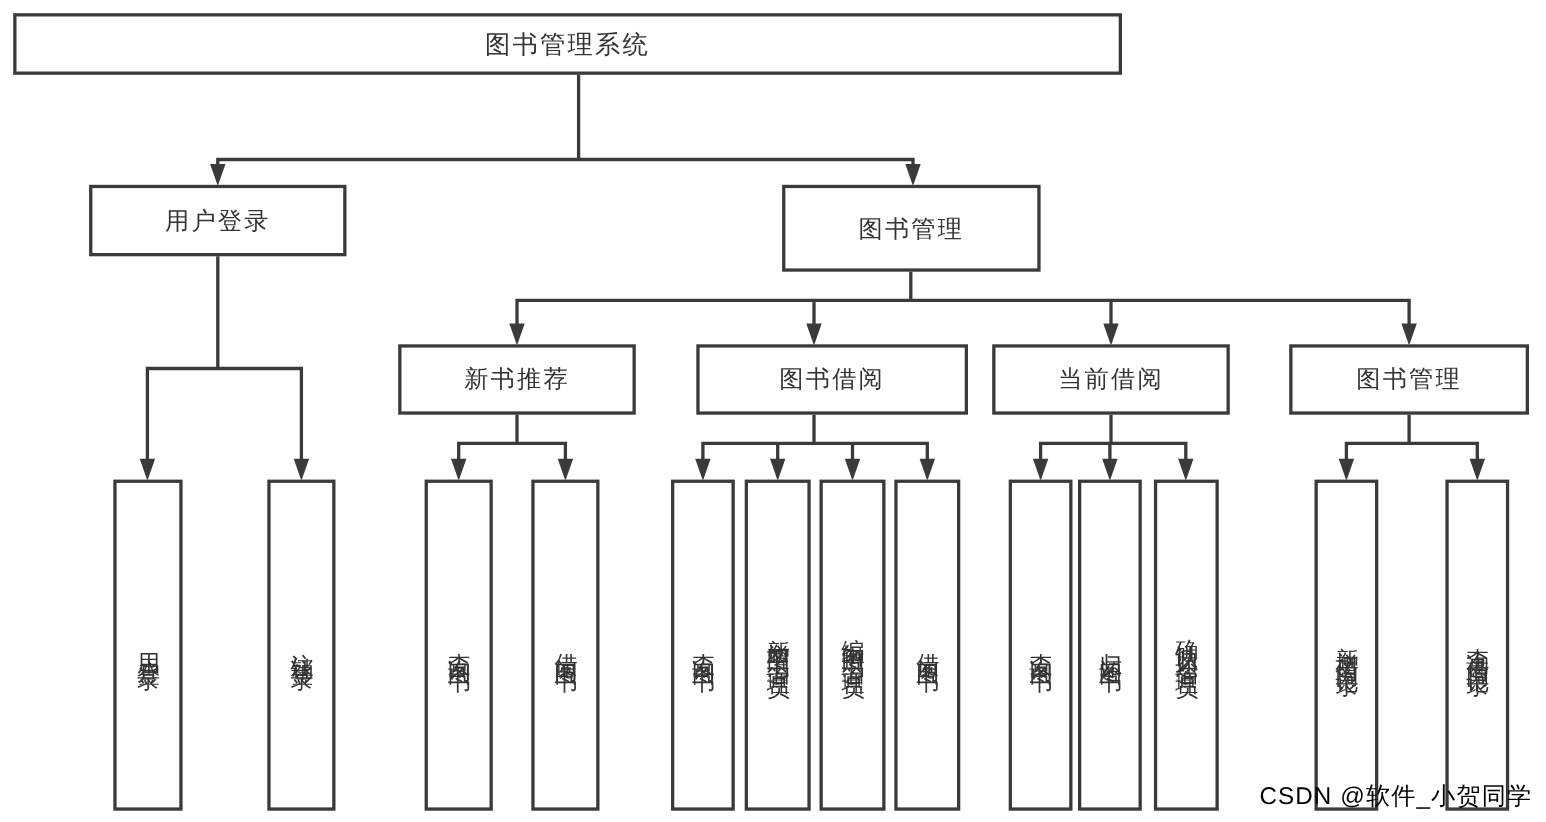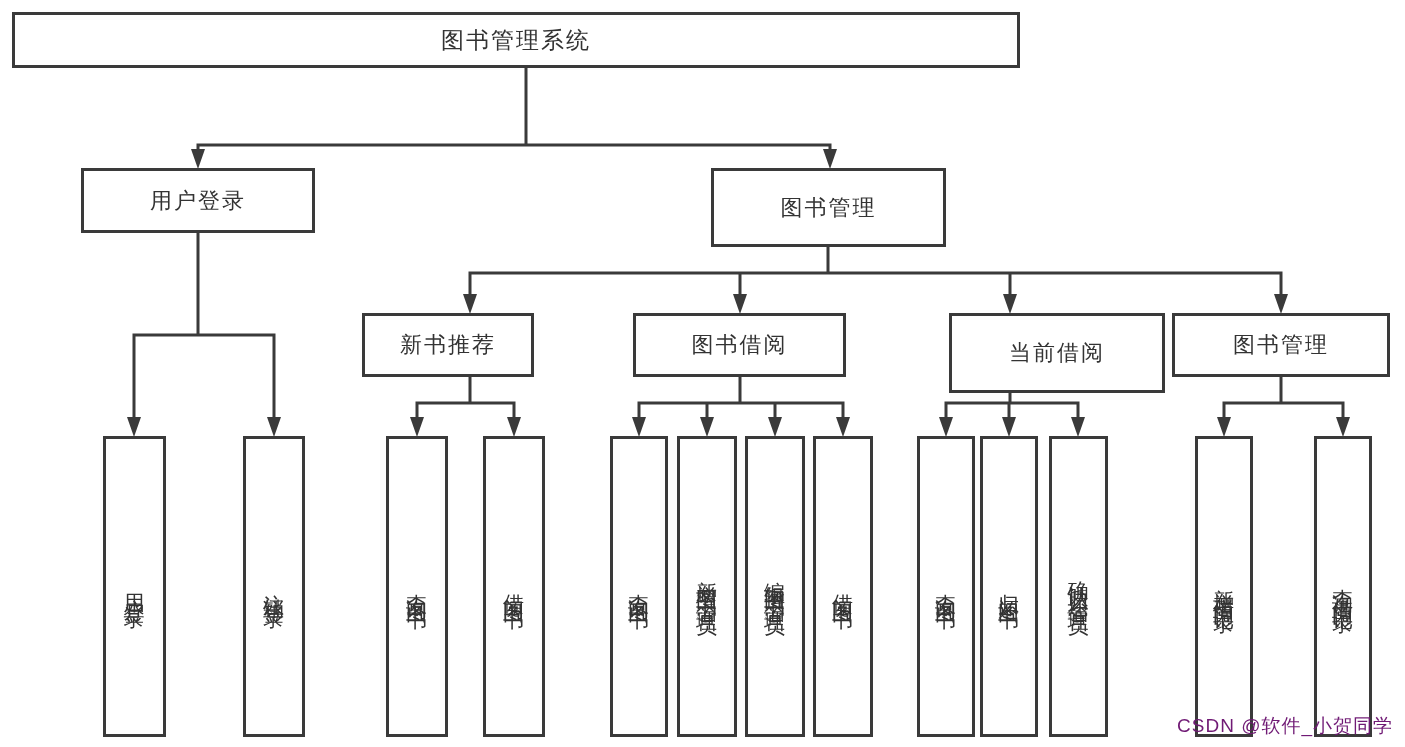--- a/index.html
+++ b/index.html
@@ -35,22 +35,22 @@
     font-size:21px;
     letter-spacing:5px;
     line-height:1;
     text-align:center;
   }
   #watermark{
     position:absolute;
     right:12px;
     bottom:8px;
     z-index:2;
-    color:#701a75;
-    font-size:19px;
+    color:#000000;
+    font-size:22px;
     letter-spacing:1px;
     white-space:nowrap;
   }
 </style>
 </head>
 <body>
 
 <div id="stage">
 
   <svg id="wires" width="1405" height="747" viewBox="0 0 1405 747">
@@ -83,23 +83,23 @@
       <polygon points="1217,417 1231,417 1224,437"></polygon>
       <polygon points="1336,417 1350,417 1343,437"></polygon>
     </g>
   </svg>
 
   <div class="node root" style="left:12px;top:12px;width:1008px;height:56px;">图书管理系统</div>
 
   <div class="node" style="left:81px;top:168px;width:234px;height:65px;">用户登录</div>
   <div class="node" style="left:711px;top:168px;width:235px;height:79px;">图书管理</div>
 
-  <div class="node" style="left:362px;top:313px;width:172px;height:64px;">新书推荐</div>
-  <div class="node" style="left:633px;top:313px;width:213px;height:64px;text-align:right;">图书借阅</div>
-  <div class="node" style="left:949px;top:313px;width:216px;height:80px;">当前借阅</div>
+  <div class="node" style="left:362px;top:313px;width:216px;height:64px;">新书推荐</div>
+  <div class="node" style="left:633px;top:313px;width:247px;height:64px;text-align:right;">图书借阅</div>
+  <div class="node" style="left:902px;top:313px;width:216px;height:64px;">当前借阅</div>
   <div class="node" style="left:1172px;top:313px;width:218px;height:64px;">图书管理</div>
 
   <div class="node v" style="left:103px;top:436px;width:63px;height:301px;">用户登录</div>
   <div class="node v" style="left:243px;top:436px;width:62px;height:301px;">注销登录</div>
 
   <div class="node v" style="left:386px;top:436px;width:62px;height:301px;">查询图书</div>
   <div class="node v" style="left:483px;top:436px;width:62px;height:301px;">借阅图书</div>
 
   <div class="node v" style="left:610px;top:436px;width:58px;height:301px;">查询图书</div>
   <div class="node v" style="left:677px;top:436px;width:60px;height:301px;">新增图书（管理员）</div>

